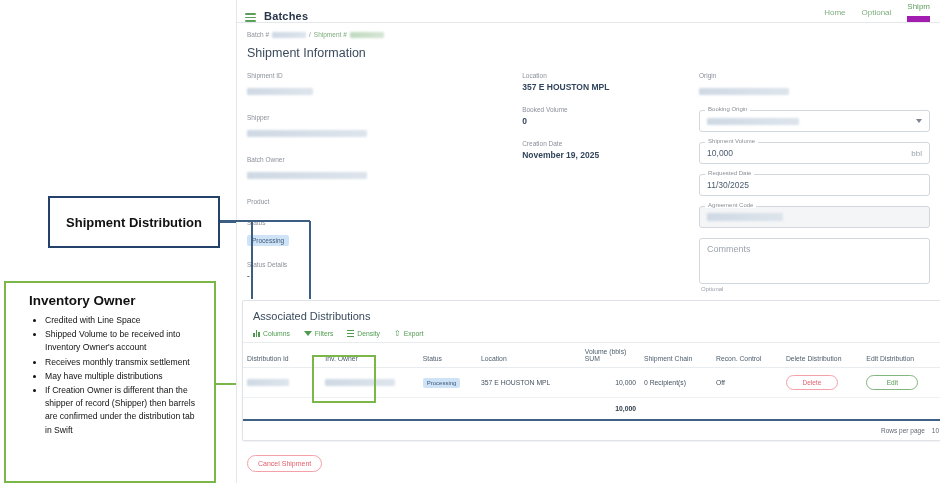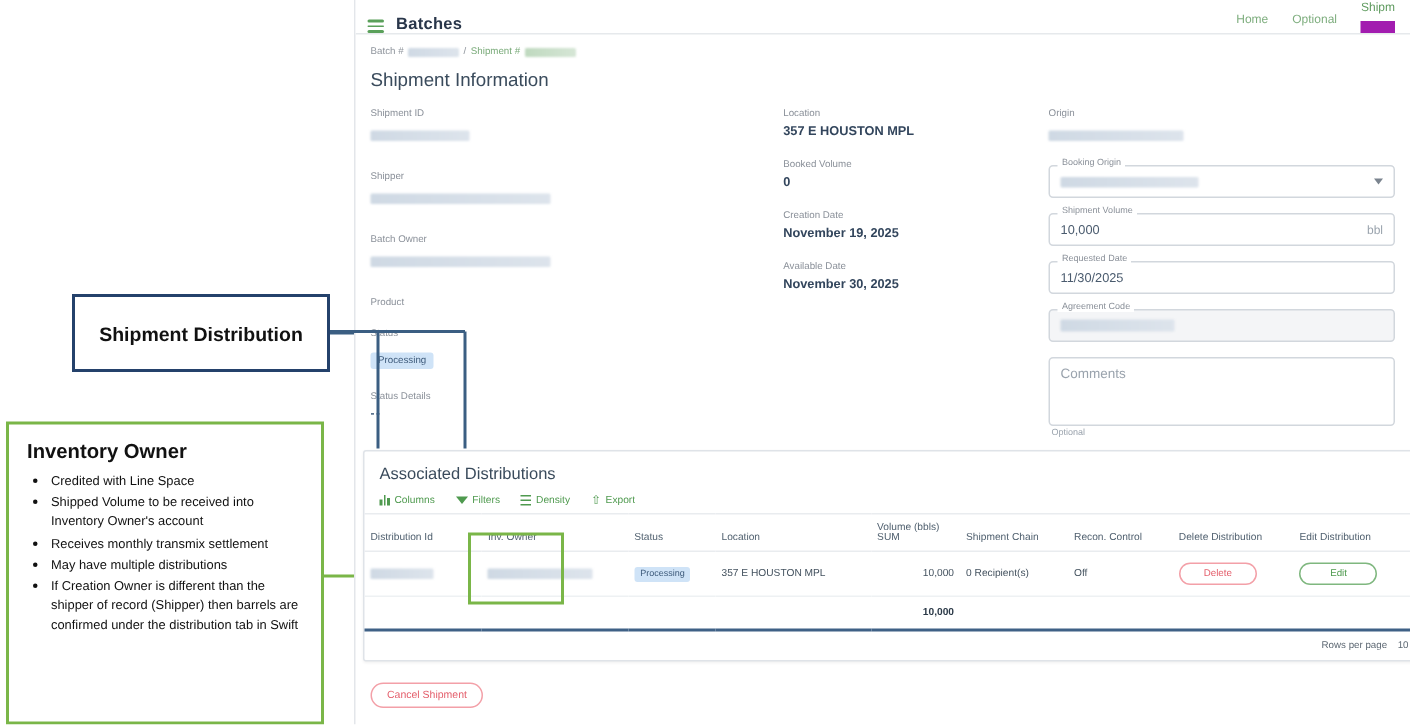--- a/index.html
+++ b/index.html
@@ -23,21 +23,21 @@
     border-bottom: 1px solid #e6e9ec;
     display: flex; align-items: flex-end; padding: 0 8px;
   }
   .hamburger { width: 11px; height: 9px; display: flex; flex-direction: column;
     justify-content: space-between; margin-right: 8px; }
   .hamburger i { display: block; height: 1.6px; background: #5aa05a; border-radius: 1px; }
   .app-title { font-size: 11px; font-weight: bold; color: #29364a; letter-spacing: .2px; }
   .top-nav { margin-left: auto; display: flex; align-items: flex-end; gap: 16px;
     font-size: 8px; color: #7fae7f; padding-right: 2px; height: 100%; }
   .top-nav span { padding-bottom: 5px; white-space: nowrap; }
-  .top-nav span.active { color: #5f9b5f; border-bottom: 8px solid #a21caf; }
+  .top-nav span.active { color: #5f9b5f; border-bottom: 6px solid #a21caf; }
 
   
   .content { padding: 8px 10px 0 10px; position: relative; }
   .breadcrumb { font-size: 6.5px; color: #8d939b; margin-bottom: 8px; display: flex;
     align-items: center; gap: 3px; }
   .breadcrumb .grn { color: #7aab7a; }
   .redact { display: inline-block; height: 6px; border-radius: 1px;
     background: linear-gradient(90deg,#cfd9e4,#dde4ec); vertical-align: middle;
     filter: blur(0.8px); }
   .redact.g { background: linear-gradient(90deg,#bfd9bf,#d6e6d6); }
@@ -117,21 +117,21 @@
 
   
   .anno-ship {
     position: absolute; left: 48px; top: 196px; width: 172px; height: 52px;
     border: 2px solid #24416b; background: #fff; display: flex;
     align-items: center; justify-content: center;
     font-size: 13px; font-weight: bold; color: #111; z-index: 5;
   }
   .anno-inv {
     position: absolute; left: 4px; top: 281px; width: 212px; height: 202px;
-    border: 2px solid #7ab648; background: #fff; padding: 10px 8px 0 10px; z-index: 5;
+    border: 2px solid #7ab648; background: #fff; padding: 10px 8px 0 21px; z-index: 5;
   }
   .anno-inv h3 { margin: 0 0 6px 2px; font-size: 13.5px; font-weight: bold; color: #111; }
   .anno-inv ul { margin: 4px; padding-left: 14px; }
   .anno-inv li { font-size: 8.6px; color: #111; line-height: 13.2px; margin-bottom: 1px; }
 
   .lead-navy-h { position: absolute; background: #3b5e82; }
   .lead-green-h { position: absolute; background: #7ab648; }
 </style>
 </head>
 <body>
@@ -217,24 +217,20 @@
             <div class="f-label">Location</div>
             <div class="f-value">357 E HOUSTON MPL</div>
           </div>
           <div class="field">
             <div class="f-label">Booked Volume</div>
             <div class="f-value">0</div>
           </div>
           <div class="field">
             <div class="f-label">Creation Date</div>
             <div class="f-value">November 19, 2025</div>
-          </div>
-          <div class="field">
-            <div class="f-label">Available Date</div>
-            <div class="f-value">November 30, 2025</div>
           </div>
         </div>
 
         <div class="col-c">
           <div class="field" style="margin-bottom:10px">
             <div class="f-label">Origin</div>
             <div class="redact" style="width:90px;height:7px"></div>
           </div>
 
           <div class="ofield">

